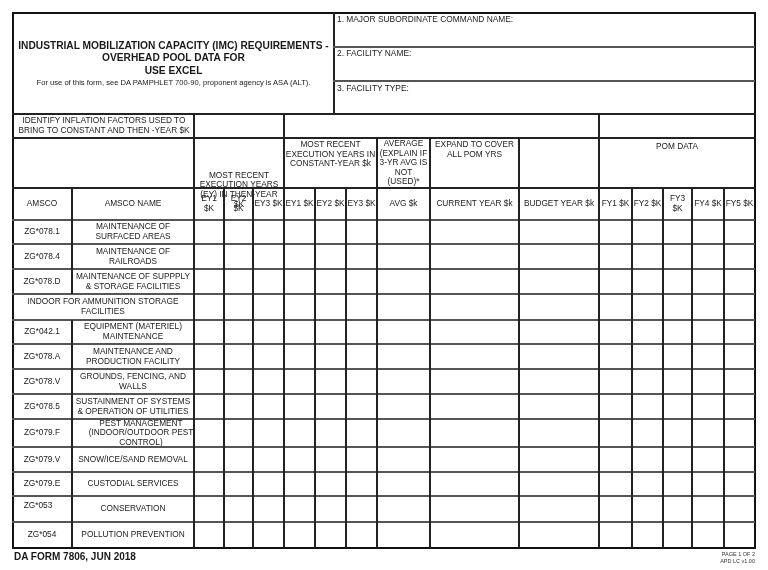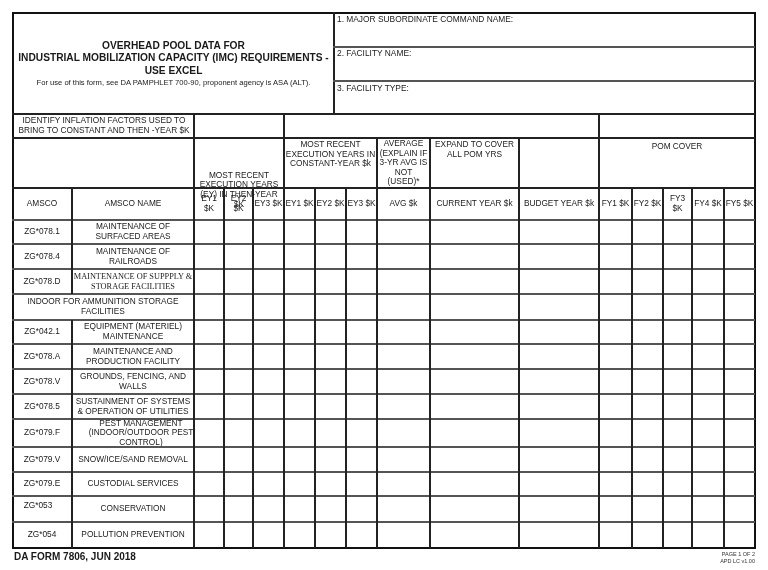--- a/index.html
+++ b/index.html
@@ -21,22 +21,22 @@
   .footer-left { position:absolute; left:14px; top:551px; font-weight:bold; font-size:10px; }
   .footer-right { position:absolute; right:13px; top:551px; font-size:5.5px; text-align:right; line-height:6.5px; color:#333; }
   .field-input { position:absolute; background:transparent; border:none; outline:none; }
 </style>
 </head>
 <body>
 
 <div class="abs outer"></div>
 
 <div class="abs title-block">
+  <div class="title-line">INDUSTRIAL MOBILIZATION CAPACITY (IMC) REQUIREMENTS -</div>
   <div class="title-line">OVERHEAD POOL DATA FOR</div>
-  <div class="title-line">INDUSTRIAL MOBILIZATION CAPACITY (IMC) REQUIREMENTS -</div>
   <div class="title-line">USE EXCEL</div>
   <div class="subtitle">For use of this form, see DA PAMPHLET 700-90, proponent agency is ASA (ALT).</div>
 </div>
 
 <div class="vline" style="left:333px; top:12px; height:103px;"></div>
 <div class="hline" style="left:333px; top:46px; width:422px;"></div>
 <div class="hline" style="left:333px; top:80px; width:422px;"></div>
 <div class="hline dark" style="left:12px; top:113px; width:743px;"></div>
 
 <div class="field-label" style="top:14px;">1.  MAJOR SUBORDINATE COMMAND NAME:</div>
@@ -48,21 +48,21 @@
 
 <div class="cell" style="left:14px; top:114px; width:180px; height:24px;">IDENTIFY INFLATION FACTORS USED TO BRING TO CONSTANT AND THEN -YEAR $K</div>
 <div class="field-input" style="left:196px; top:115px; width:88px; height:22px;"></div>
 <div class="field-input" style="left:286px; top:115px; width:312px; height:22px;"></div>
 <div class="hline dark" style="left:12px; top:137px; width:743px;"></div>
 
 <div class="cell" style="left:194px; top:138px; width:90px; height:48px;margin-top:28px;">MOST RECENT EXECUTION YEARS (EY) IN THEN-YEAR $K</div>
 <div class="cell" style="left:284px; top:138px; width:93px; height:48px; align-items:flex-start; padding-top:2px;">MOST RECENT EXECUTION YEARS IN CONSTANT-YEAR $k</div>
 <div class="cell" style="left:377px; top:138px; width:53px; height:50px;">AVERAGE (EXPLAIN IF 3-YR AVG IS NOT (USED)*</div>
 <div class="cell" style="left:430px; top:138px; width:89px; height:48px; align-items:flex-start; padding-top:2px;">EXPAND TO COVER ALL POM YRS</div>
-<div class="cell" style="left:599px; top:138px; width:156px; height:48px; align-items:flex-start; padding-top:4px;">POM COVER</div>
+<div class="cell" style="left:599px; top:138px; width:156px; height:48px; align-items:flex-start; padding-top:4px;">POM DATA</div>
 <div class="hline dark" style="left:12px; top:187px; width:743px;"></div>
 
 <div id="table-layer">
     <div class="cell" style="left:12px; top:188px; width:60px; height:32px;">AMSCO</div>
     <div class="cell" style="left:72px; top:188px; width:122px; height:32px;">AMSCO NAME</div>
     <div class="cell" style="left:194px; top:188px; width:30px; height:32px;">EY1 $K</div>
     <div class="cell" style="left:224px; top:188px; width:29px; height:32px;">EY2 $K</div>
     <div class="cell" style="left:253px; top:188px; width:31px; height:32px;">EY3 $K</div>
     <div class="cell" style="left:284px; top:188px; width:31px; height:32px;">EY1 $K</div>
     <div class="cell" style="left:315px; top:188px; width:31px; height:32px;">EY2 $K</div>
@@ -101,21 +101,21 @@
     <div style="position:absolute; left:347px; top:245px; width:29px; height:23px;"></div>
     <div style="position:absolute; left:378px; top:245px; width:51px; height:23px;"></div>
     <div style="position:absolute; left:431px; top:245px; width:87px; height:23px;"></div>
     <div style="position:absolute; left:520px; top:245px; width:78px; height:23px;"></div>
     <div style="position:absolute; left:600px; top:245px; width:31px; height:23px;"></div>
     <div style="position:absolute; left:633px; top:245px; width:29px; height:23px;"></div>
     <div style="position:absolute; left:664px; top:245px; width:27px; height:23px;"></div>
     <div style="position:absolute; left:693px; top:245px; width:30px; height:23px;"></div>
     <div style="position:absolute; left:725px; top:245px; width:29px; height:23px;"></div>
     <div class="cell" style="left:12px; top:269px; width:60px; height:25px;">ZG*078.D</div>
-    <div class="cell" style="left:72px; top:269px; width:122px; height:25px;font-family:Liberation Serif, serif;">MAINTENANCE OF SUPPPLY &amp; STORAGE FACILITIES</div>
+    <div class="cell" style="left:72px; top:269px; width:122px; height:25px;">MAINTENANCE OF SUPPPLY &amp; STORAGE FACILITIES</div>
     <div style="position:absolute; left:195px; top:270px; width:28px; height:23px;"></div>
     <div style="position:absolute; left:225px; top:270px; width:27px; height:23px;"></div>
     <div style="position:absolute; left:254px; top:270px; width:29px; height:23px;"></div>
     <div style="position:absolute; left:285px; top:270px; width:29px; height:23px;"></div>
     <div style="position:absolute; left:316px; top:270px; width:29px; height:23px;"></div>
     <div style="position:absolute; left:347px; top:270px; width:29px; height:23px;"></div>
     <div style="position:absolute; left:378px; top:270px; width:51px; height:23px;"></div>
     <div style="position:absolute; left:431px; top:270px; width:87px; height:23px;"></div>
     <div style="position:absolute; left:520px; top:270px; width:78px; height:23px;"></div>
     <div style="position:absolute; left:600px; top:270px; width:31px; height:23px;"></div>

